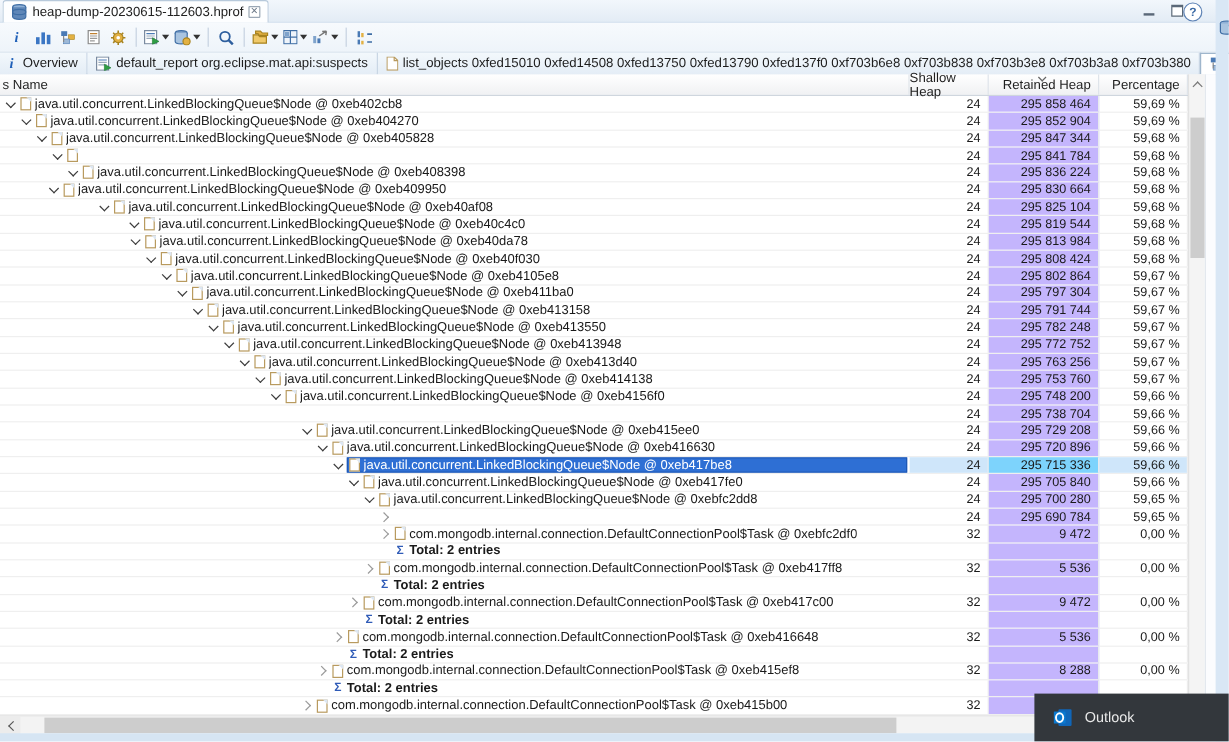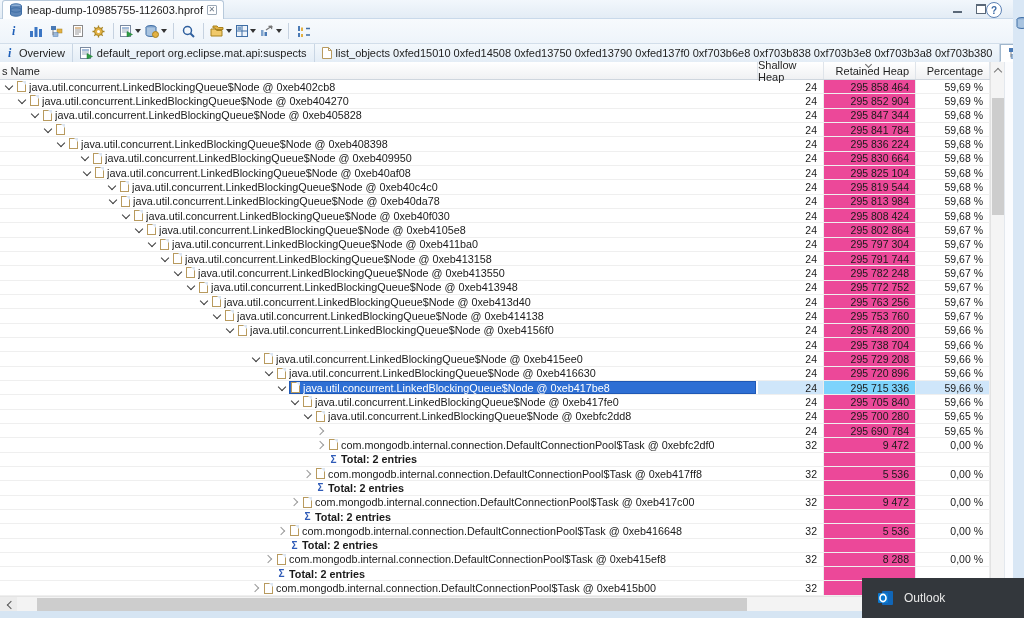--- a/index.html
+++ b/index.html
@@ -47,21 +47,21 @@
   .c-pct { width:74px; justify-content:flex-end; padding-right:6px; }
   #hdr-name-label { padding-left:2px; }
   .sort-caret { position:absolute; top:0px; left:50%; margin-left:-4px; width:6px; height:6px; }
   .sort-caret:before { content:""; position:absolute; left:0; top:0; width:4px; height:4px;
     border-right:1.4px solid #666; border-bottom:1.4px solid #666; transform:rotate(45deg); }
 
   #tree-body { height:516px; overflow:hidden; background:#fff; }
   .trow { display:flex; height:14.333px; border-bottom:1px solid #efefef; align-items:stretch; }
   .tcell { display:flex; align-items:center; overflow:hidden; white-space:nowrap; }
   .tcell.c-sh, .tcell.c-pct { justify-content:flex-end; padding-right:6px; border-right:1px solid #ededed; font-size:10.5px; }
-  .tcell.c-rh { justify-content:flex-end; padding-right:6px; border-right:1px solid #e7eaee; background:#ec4899; font-size:10.5px; }
+  .tcell.c-rh { justify-content:flex-end; padding-right:6px; border-right:1px solid #e7eaee; background:#c4b5fd; font-size:10.5px; }
   .trow.sel .tcell.c-sh, .trow.sel .tcell.c-pct { background:#cfe6fa; }
   .trow.sel .tcell.c-rh { background:#7dd3fc; }
   .tcell.c-name { padding-right:2px; }
   .chev { width:10px; height:10px; position:relative; flex:0 0 10px; margin-right:2px; }
   .chev.open:before { content:""; position:absolute; left:2px; top:1px; width:5px; height:5px;
     border-right:1.3px solid #3c3c3c; border-bottom:1.3px solid #3c3c3c; transform:rotate(45deg); }
   .chev.closed:before { content:""; position:absolute; left:1px; top:2px; width:5px; height:5px;
     border-right:1.3px solid #9a9a9a; border-bottom:1.3px solid #9a9a9a; transform:rotate(-45deg); }
   .hl { display:flex; align-items:center; gap:3px; flex:1 1 auto; min-width:0; height:100%; padding-left:1px; }
   .trow.sel .hl { background:#2e6fd4; border:1px solid #1f58b5; color:#ffffff; }
@@ -104,21 +104,21 @@
 
   <div id="editor-tabbar">
     <div class="etab">
       <span id="heapdump-icon-slot">
           <svg width="14" height="14" viewBox="0 0 14 14" xmlns="http://www.w3.org/2000/svg">
             <ellipse cx="7" cy="3" rx="5.5" ry="2.2" fill="#8fb0d6" stroke="#3f6ea5"></ellipse>
             <path d="M1.5 3 v8 a5.5 2.2 0 0 0 11 0 v-8" fill="#5f87b8" stroke="#3f6ea5"></path>
             <ellipse cx="7" cy="7" rx="5.5" ry="2.2" fill="none" stroke="#3f6ea5"></ellipse>
           </svg>
         </span>
-      <span class="lbl">heap-dump-10985755-112603.hprof</span>
+      <span class="lbl">heap-dump-20230615-112603.hprof</span>
       <span class="closebox">✕</span>
     </div>
     <div id="win-ctrls">
       <span class="winbtn">
           <span class="min-glyph"></span>
         </span>
       <span class="winbtn">
           <span class="max-glyph"></span>
         </span>
     </div>
@@ -361,21 +361,21 @@
             <span class="hl">
               <span class="pageicon"></span>
               <span class="rowlbl">java.util.concurrent.LinkedBlockingQueue$Node @ 0xeb408398</span>
             </span>
           </div>
           <div class="tcell c-sh">24</div>
           <div class="tcell c-rh">295 836 224</div>
           <div class="tcell c-pct">59,68 %</div>
         </div>
         <div class="trow">
-          <div class="tcell c-name" style="padding-left: 80px;">
+          <div class="tcell c-name" style="padding-left: 40px;">
             <span class="chev open"></span>
             <span class="hl">
               <span class="pageicon"></span>
               <span class="rowlbl">java.util.concurrent.LinkedBlockingQueue$Node @ 0xeb409950</span>
             </span>
           </div>
           <div class="tcell c-sh">24</div>
           <div class="tcell c-rh">295 830 664</div>
           <div class="tcell c-pct">59,68 %</div>
         </div>

